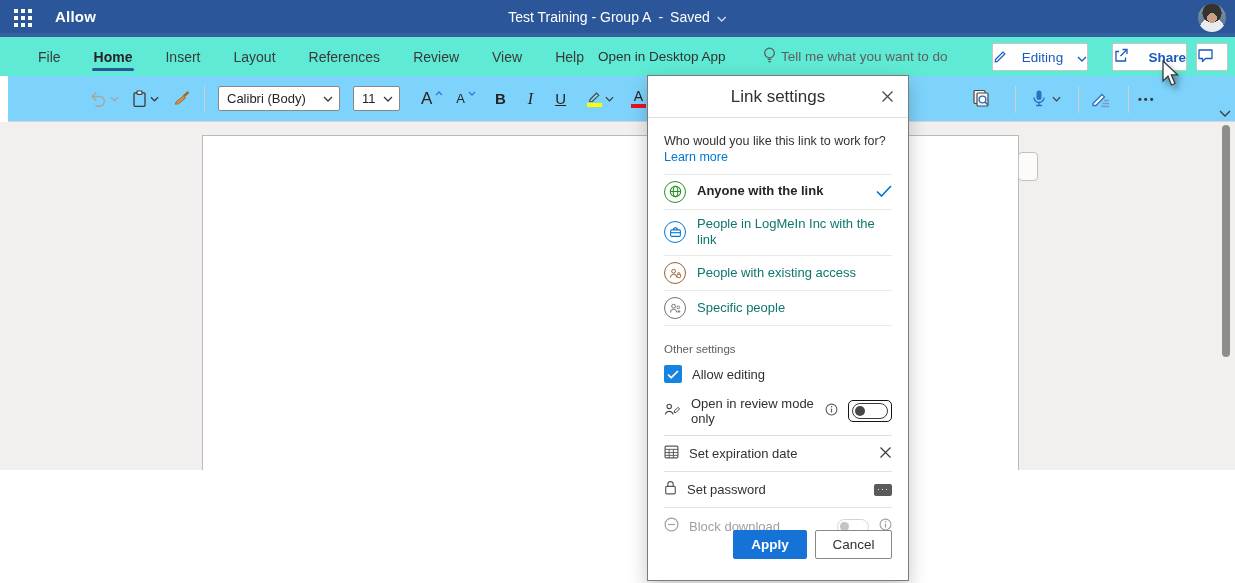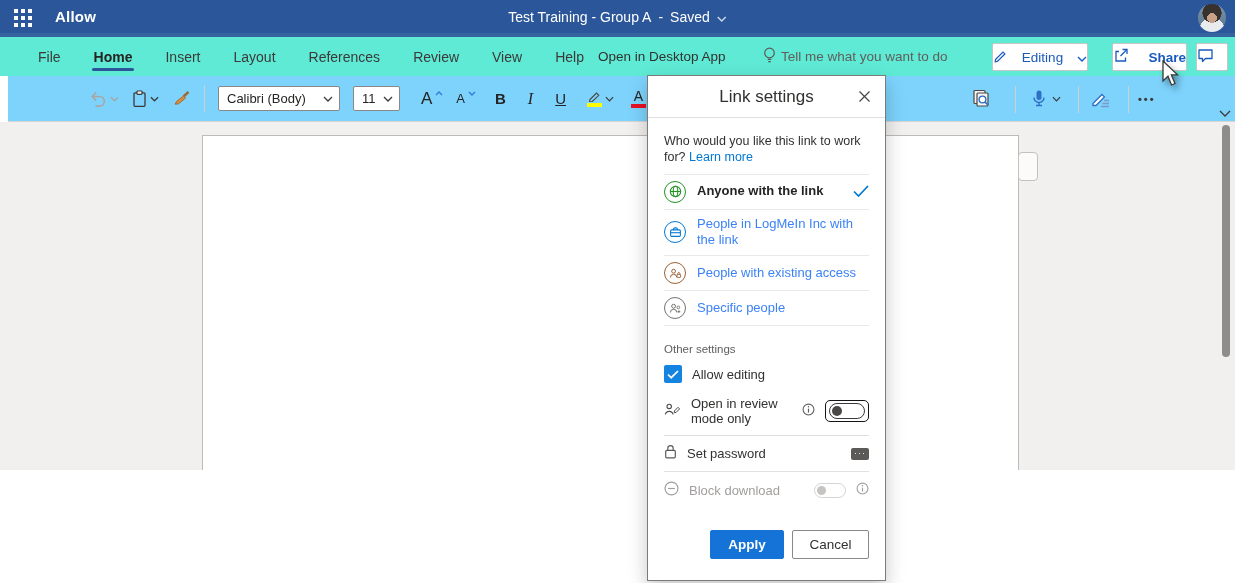--- a/index.html
+++ b/index.html
@@ -53,33 +53,33 @@
   .dots { font-size:11px; color:#3b3a39; letter-spacing:2px; font-weight:bold; }
   .collapse-chev { position:absolute; right:12px; top:27px; cursor:pointer; }
 
   
   .canvas { position:absolute; left:0; top:122px; width:100%; height:348px; background:#f1f0ee; overflow:hidden; }
   .page { position:absolute; left:202px; top:13px; width:817px; height:500px; background:#fff; border:1px solid #bdbbb9; border-bottom:none; }
   .page-side-btn { position:absolute; left:1018px; top:30px; width:20px; height:29px; background:#fcfbfa; border:1px solid #c3c1bf; border-radius:4px; cursor:pointer; }
   .scroll-thumb { position:absolute; right:5px; top:3px; width:8px; height:232px; background:#8f8d8b; border-radius:4px; cursor:pointer; }
 
   
-  .dialog { position:absolute; left:647px; top:75px; width:239px; height:506px; background:#fff; border:1px solid #7d7b79; box-shadow:0 8px 18px rgba(0,0,0,.22); z-index:20; }
+  .dialog { position:absolute; left:647px; top:75px; width:262px; height:506px; background:#fff; border:1px solid #7d7b79; box-shadow:0 8px 18px rgba(0,0,0,.22); z-index:20; }
   .dlg-header { position:relative; height:42px; display:flex; align-items:center; justify-content:center; border-bottom:1px solid #e1dfdd; }
   .dlg-title { font-size:17px; color:#323130; }
   .dlg-close { position:absolute; right:14px; top:13px; cursor:pointer; }
   .dlg-body { padding:0 16px; }
   .intro { margin-top:15px; font-size:12.5px; color:#323130; line-height:1.3; }
   .link { color:#0078d4; cursor:pointer; }
   .options { margin-top:8px; border-top:1px solid #ebe9e7; }
   .opt { display:flex; align-items:center; gap:11px; border-bottom:1px solid #ebe9e7; padding:6px 0; min-height:34px; cursor:pointer; }
   .opt-icon { flex:0 0 22px; width:22px; height:22px; border-radius:50%; display:flex; align-items:center; justify-content:center; }
   .ring-green { border:1.5px solid #259125; } .ring-blue { border:1.5px solid #0078d4; }
   .ring-brown { border:1.5px solid #9c6234; } .ring-gray { border:1.5px solid #757371; }
-  .opt-label { font-size:13px; color:#3b82f6; max-width:188px; line-height:1.3; }
+  .opt-label { font-size:13px; color:#0f766e; max-width:188px; line-height:1.3; }
   .opt-label.sel { font-weight:bold; color:#252423; }
   .opt-check { margin-left:auto; }
   .section-label { margin-top:17px; font-size:11.5px; color:#605e5c; }
   .row { display:flex; align-items:center; gap:10px; }
   .allow-row { margin-top:10px;align-items:center; }
   .checkbox { width:18px; height:18px; background:#1583e0; border-radius:2px; display:flex; align-items:center; justify-content:center; cursor:pointer; }
   .row-label { font-size:13px; color:#323130; }
   .review-row { margin-top:13px; }
   .toggle-focus { margin-left:auto; border:1px solid #161514; border-radius:5px; padding:2px 3px; display:inline-flex; }
   .toggle { position:relative; width:36px; height:16px; background:#fff; border:1px solid #3b3a39; border-radius:9px; cursor:pointer; }
@@ -396,20 +396,34 @@
         </span>
         <span class="toggle-focus">
           <span class="toggle">
               <span class="knob"></span>
             </span>
         </span>
       </div>
 
       <div class="hr"></div>
 
+      <div class="field-row">
+        <span>
+          <svg width="15" height="15" viewBox="0 0 14 14">
+              <rect x="1" y="2" width="12" height="11" rx="1" stroke="#5a5856" stroke-width="1.1" fill="none"></rect>
+              <path d="M1 5 H13 M4.8 5 V13 M8.8 5 V13 M1 8 H13 M1 10.6 H13" stroke="#5a5856" stroke-width="0.9"></path>
+            </svg>
+        </span>
+        <span class="row-label">Set expiration date</span>
+        <span class="field-x">
+          <svg width="13" height="13" viewBox="0 0 13 13">
+              <path d="M1.5 1.5 L11.5 11.5 M11.5 1.5 L1.5 11.5" stroke="#3b3a39" stroke-width="1.2"></path>
+            </svg>
+        </span>
+      </div>
 
       <div class="field-row">
         <span>
           <svg width="13" height="16" viewBox="0 0 12 15">
               <rect x="1.5" y="6" width="9" height="7" rx="1" stroke="#5a5856" stroke-width="1.1" fill="none"></rect>
               <path d="M3.5 6 V4 a2.5 2.5 0 0 1 5 0 V6" stroke="#5a5856" stroke-width="1.1" fill="none"></path>
             </svg>
         </span>
         <span class="row-label">Set password</span>
         <span class="pwd-icon"></span>

